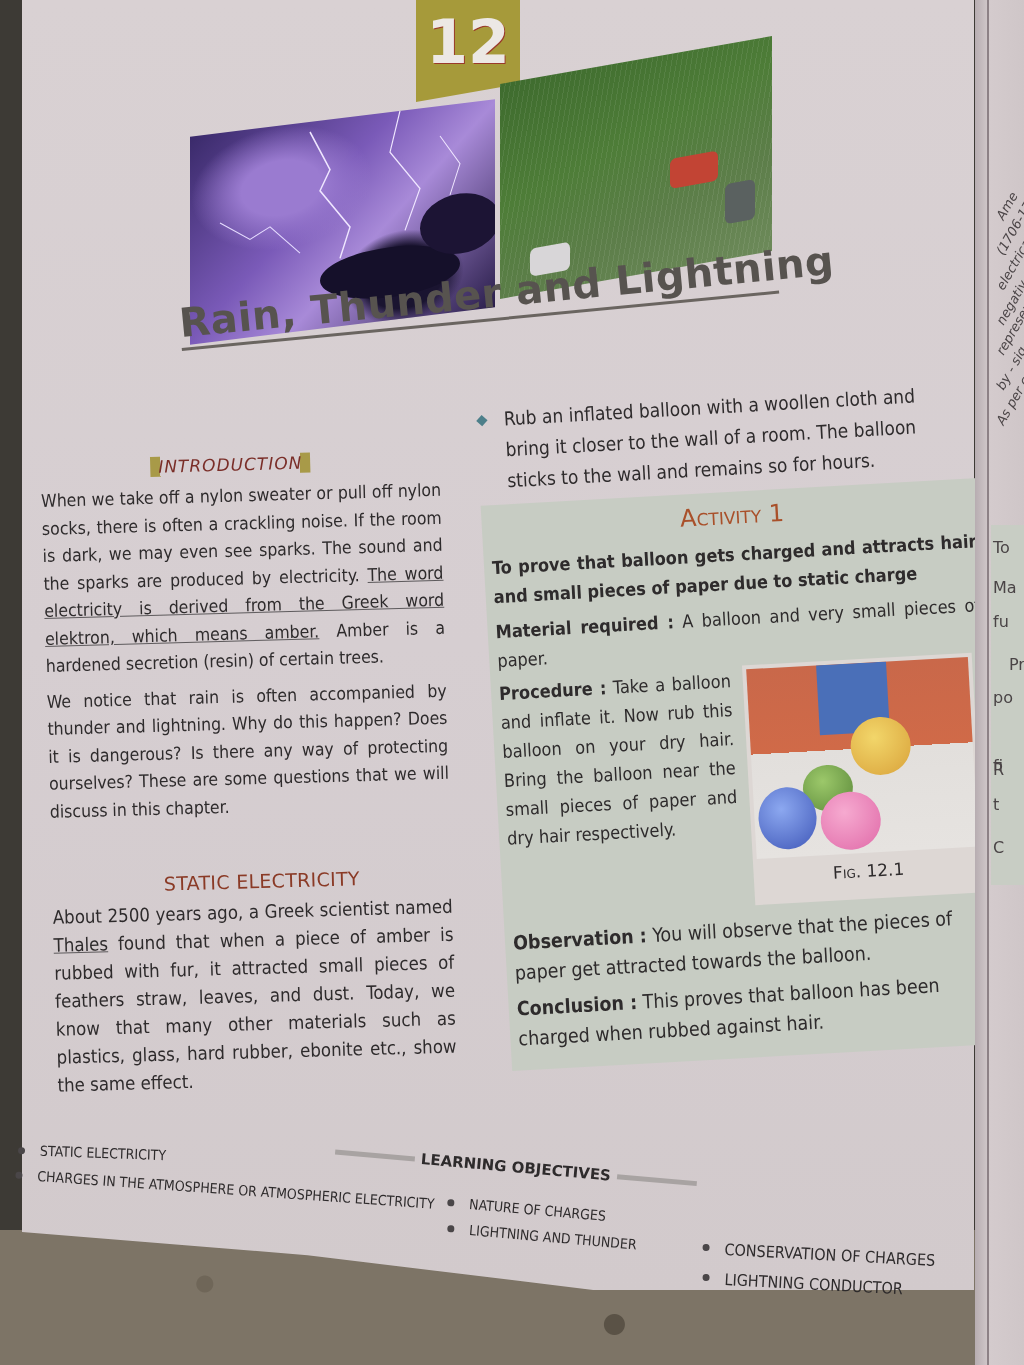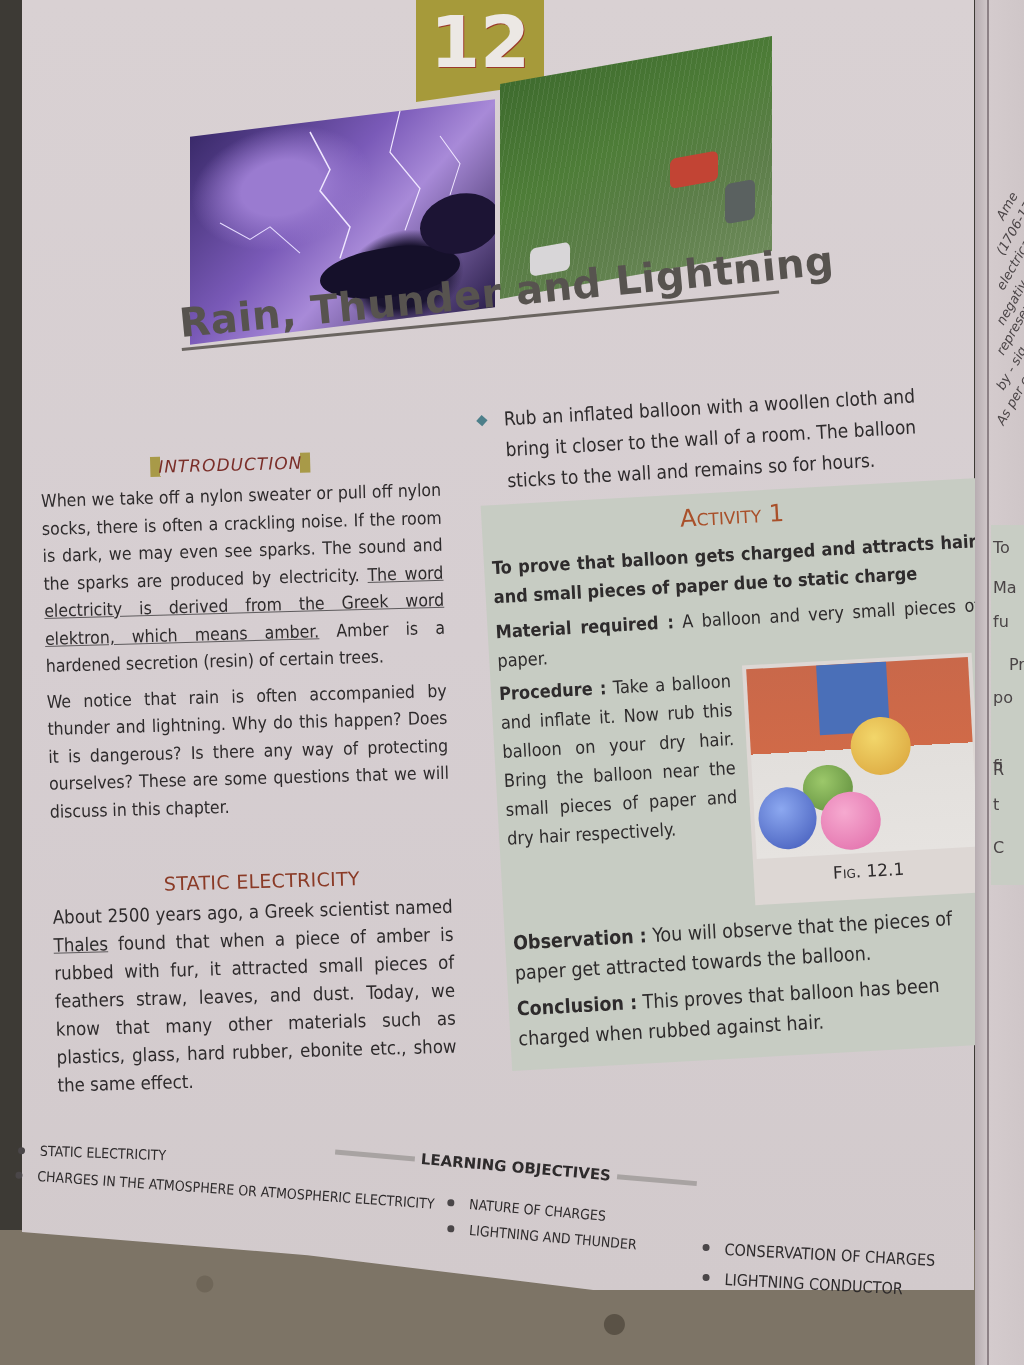--- a/index.html
+++ b/index.html
@@ -27,25 +27,25 @@
   }
   .carpet {
     position:absolute; left:0; top:1230px; width:1024px; height:135px;
     background:
       radial-gradient(circle at 20% 40%, #6f6658 0 8px, transparent 9px),
       radial-gradient(circle at 60% 70%, #5a5246 0 10px, transparent 11px),
       #7d7466;
     z-index:-1;
   }
   .chapter-num {
-    position:absolute; left:416px; top:0; width:128px; height:102px;
+    position:absolute; left:416px; top:0; width:104px; height:102px;
     background:#a69a3a;
     clip-path: polygon(0 0, 100% 0, 100% 82%, 0 100%);
     color:#ece8e4; font-family:"DejaVu Sans", sans-serif; font-weight:bold;
-    font-size:72px; display:flex; align-items:center; justify-content:center;
+    font-size:60px; display:flex; align-items:center; justify-content:center;
     padding-bottom:18px; box-sizing:border-box; text-shadow:1px 1px 0 #9a3a2a;
   }
   .photo-lightning {
     position:absolute; left:190px; top:118px; width:305px; height:208px;
     background:
       radial-gradient(ellipse at 70% 80%, #1a1430 0 40px, transparent 60px),
       radial-gradient(ellipse at 30% 30%, #9a7bd0 0 40px, transparent 90px),
       linear-gradient(135deg,#3a2a6a 0%,#7a5ab8 40%,#a88ad8 60%,#2a1e4a 100%);
     transform:skewY(-7deg);
     overflow:hidden;

